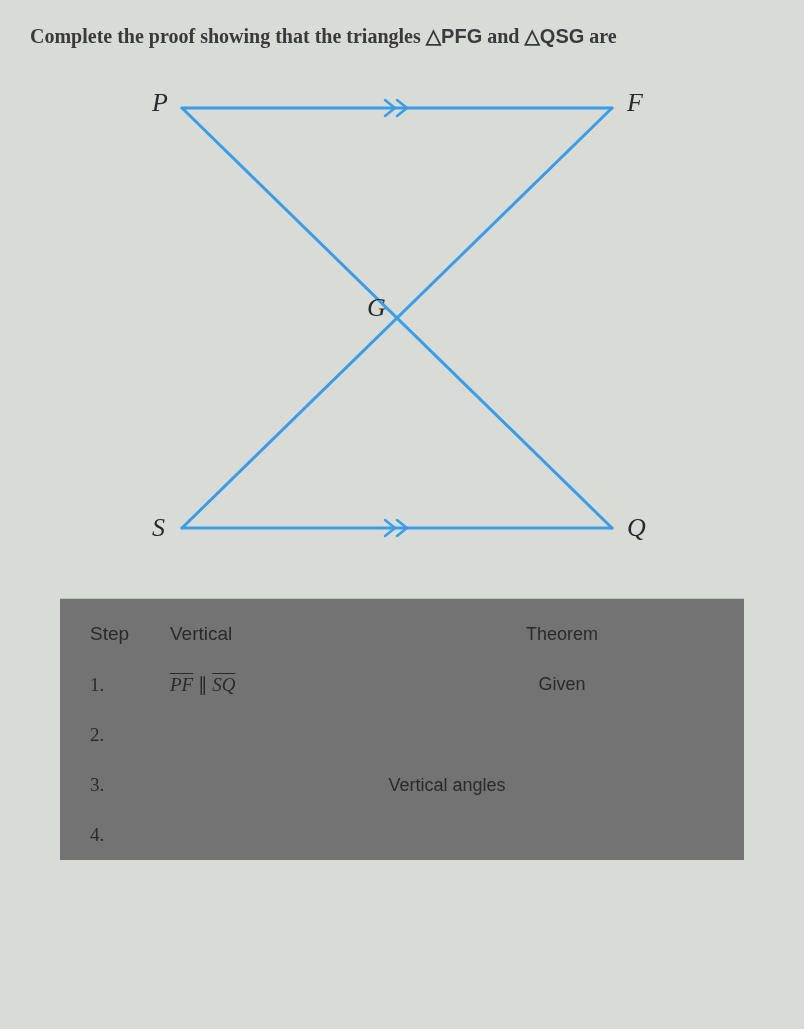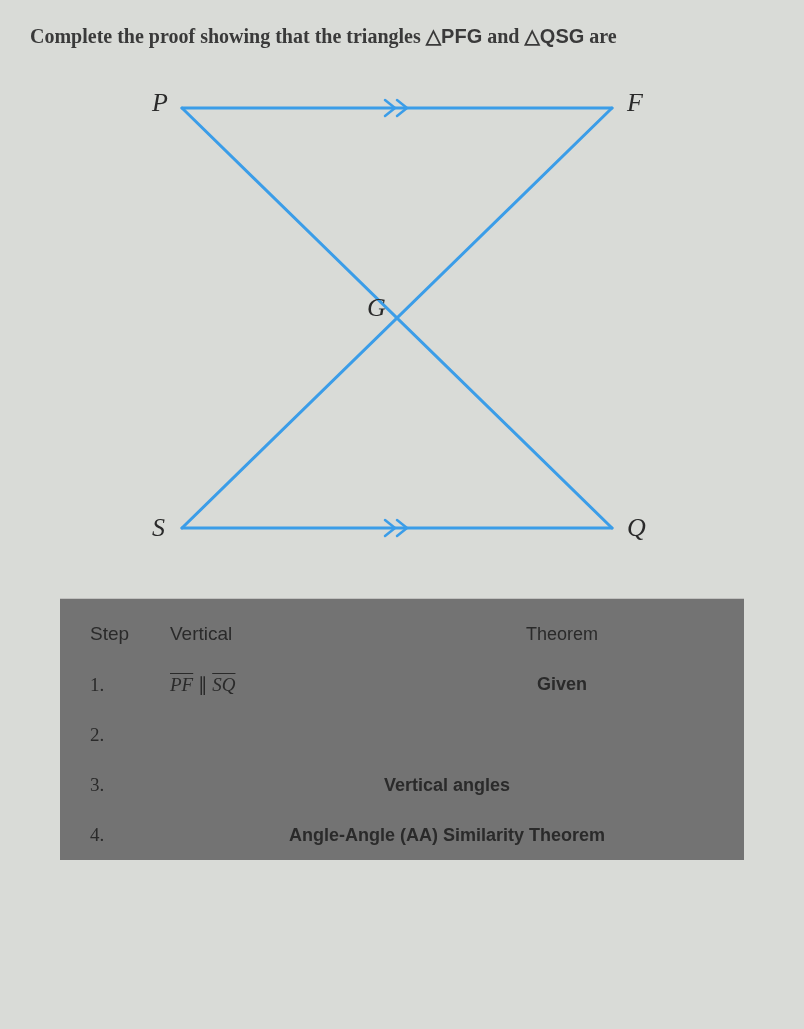--- a/index.html
+++ b/index.html
@@ -53,21 +53,21 @@
     .proof-row {
       display: flex;
       padding: 14px 0;
       align-items: center;
       font-size: 19px;
       color: #2a2a2a;
     }
     .header-row { font-weight: normal; }
     .col-step { width: 90px; padding-left: 10px; }
     .col-statement { width: 230px; font-style: italic; font-family: 'Times New Roman', serif; }
-    .col-reason { flex: 1; text-align: center; font-family: Arial, sans-serif; font-size: 18px; font-weight: bold; }
+    .col-reason { flex: 1; text-align: center; font-family: Arial, sans-serif; font-size: 18px; }
     .header-row .col-step,
     .header-row .col-statement,
     .header-row .col-reason {
       font-style: normal;
       font-family: Arial, sans-serif;
       font-weight: normal;
     }
     .overline {
       text-decoration: overline;
     }
@@ -135,18 +135,17 @@
       <div class="col-reason"></div>
     </div>
 
     <div class="proof-row">
       <div class="col-step">3.</div>
       <div class="col-reason">Vertical angles</div>
     </div>
 
     <div class="proof-row">
       <div class="col-step">4.</div>
-      <div class="col-reason">Angle-Angle (AA) Similarity Theorem</div>
     </div>
 
   </div>
 
 </div>
 
 </body></html>

